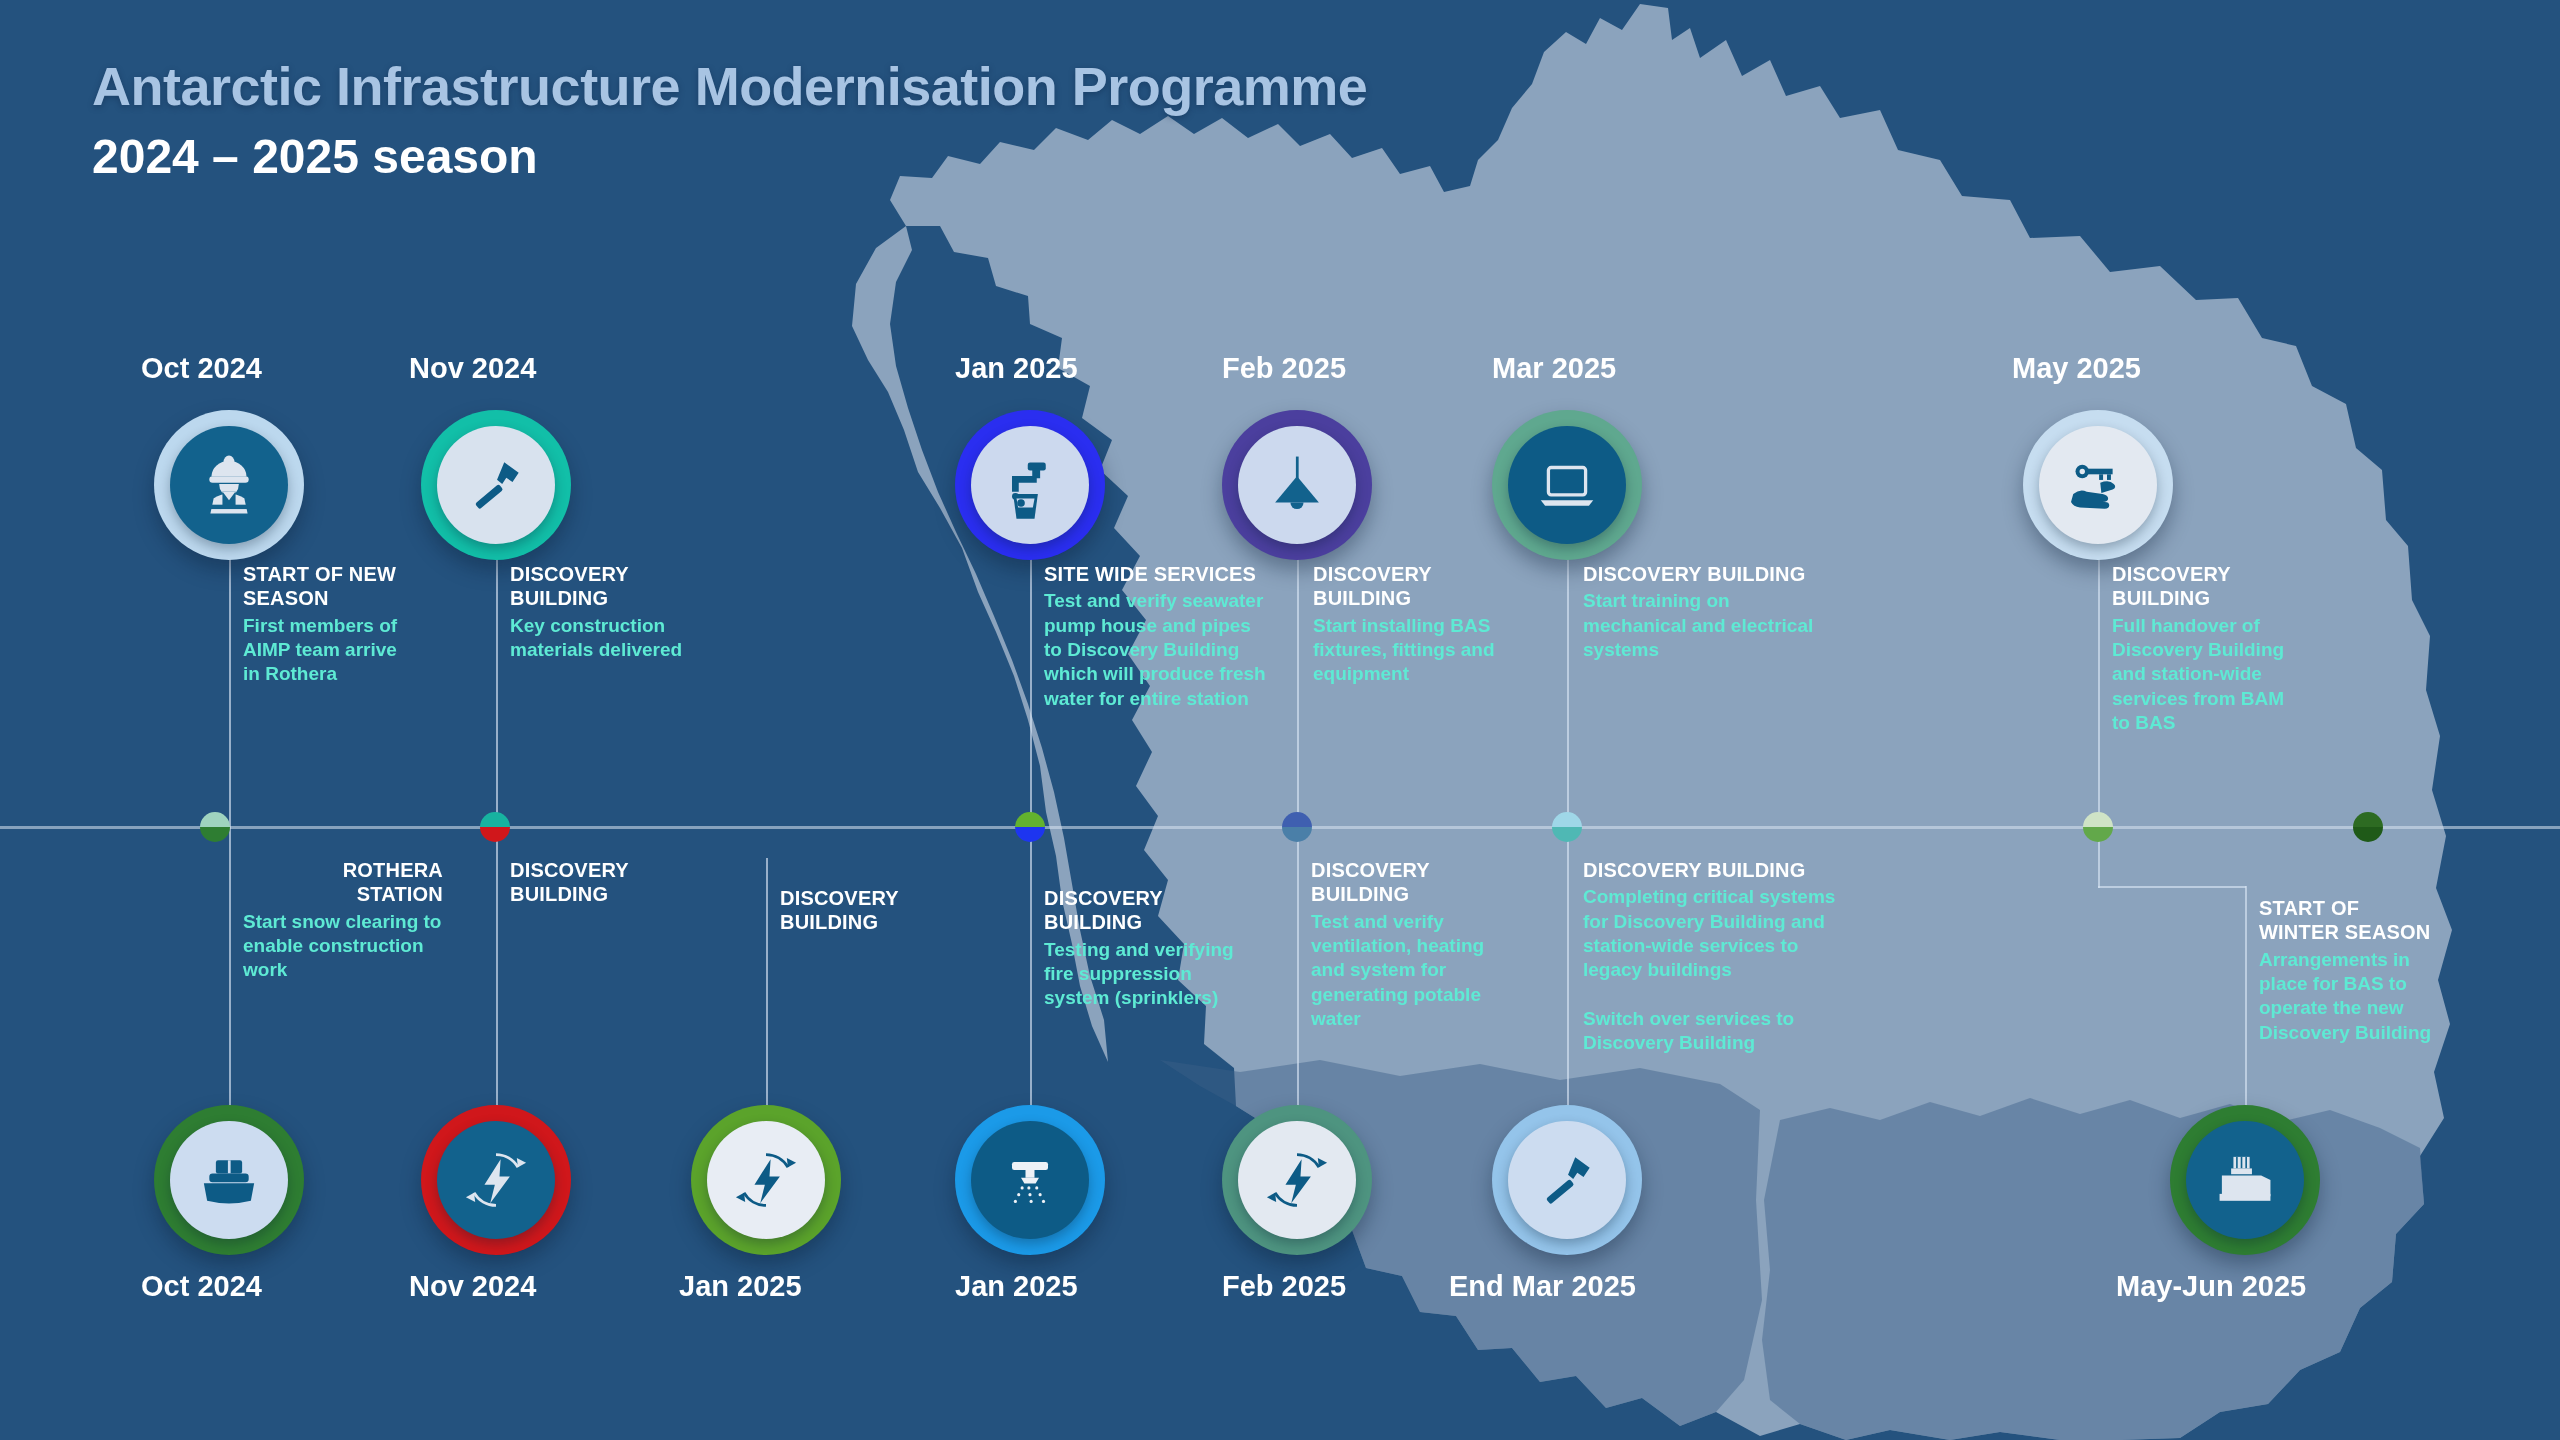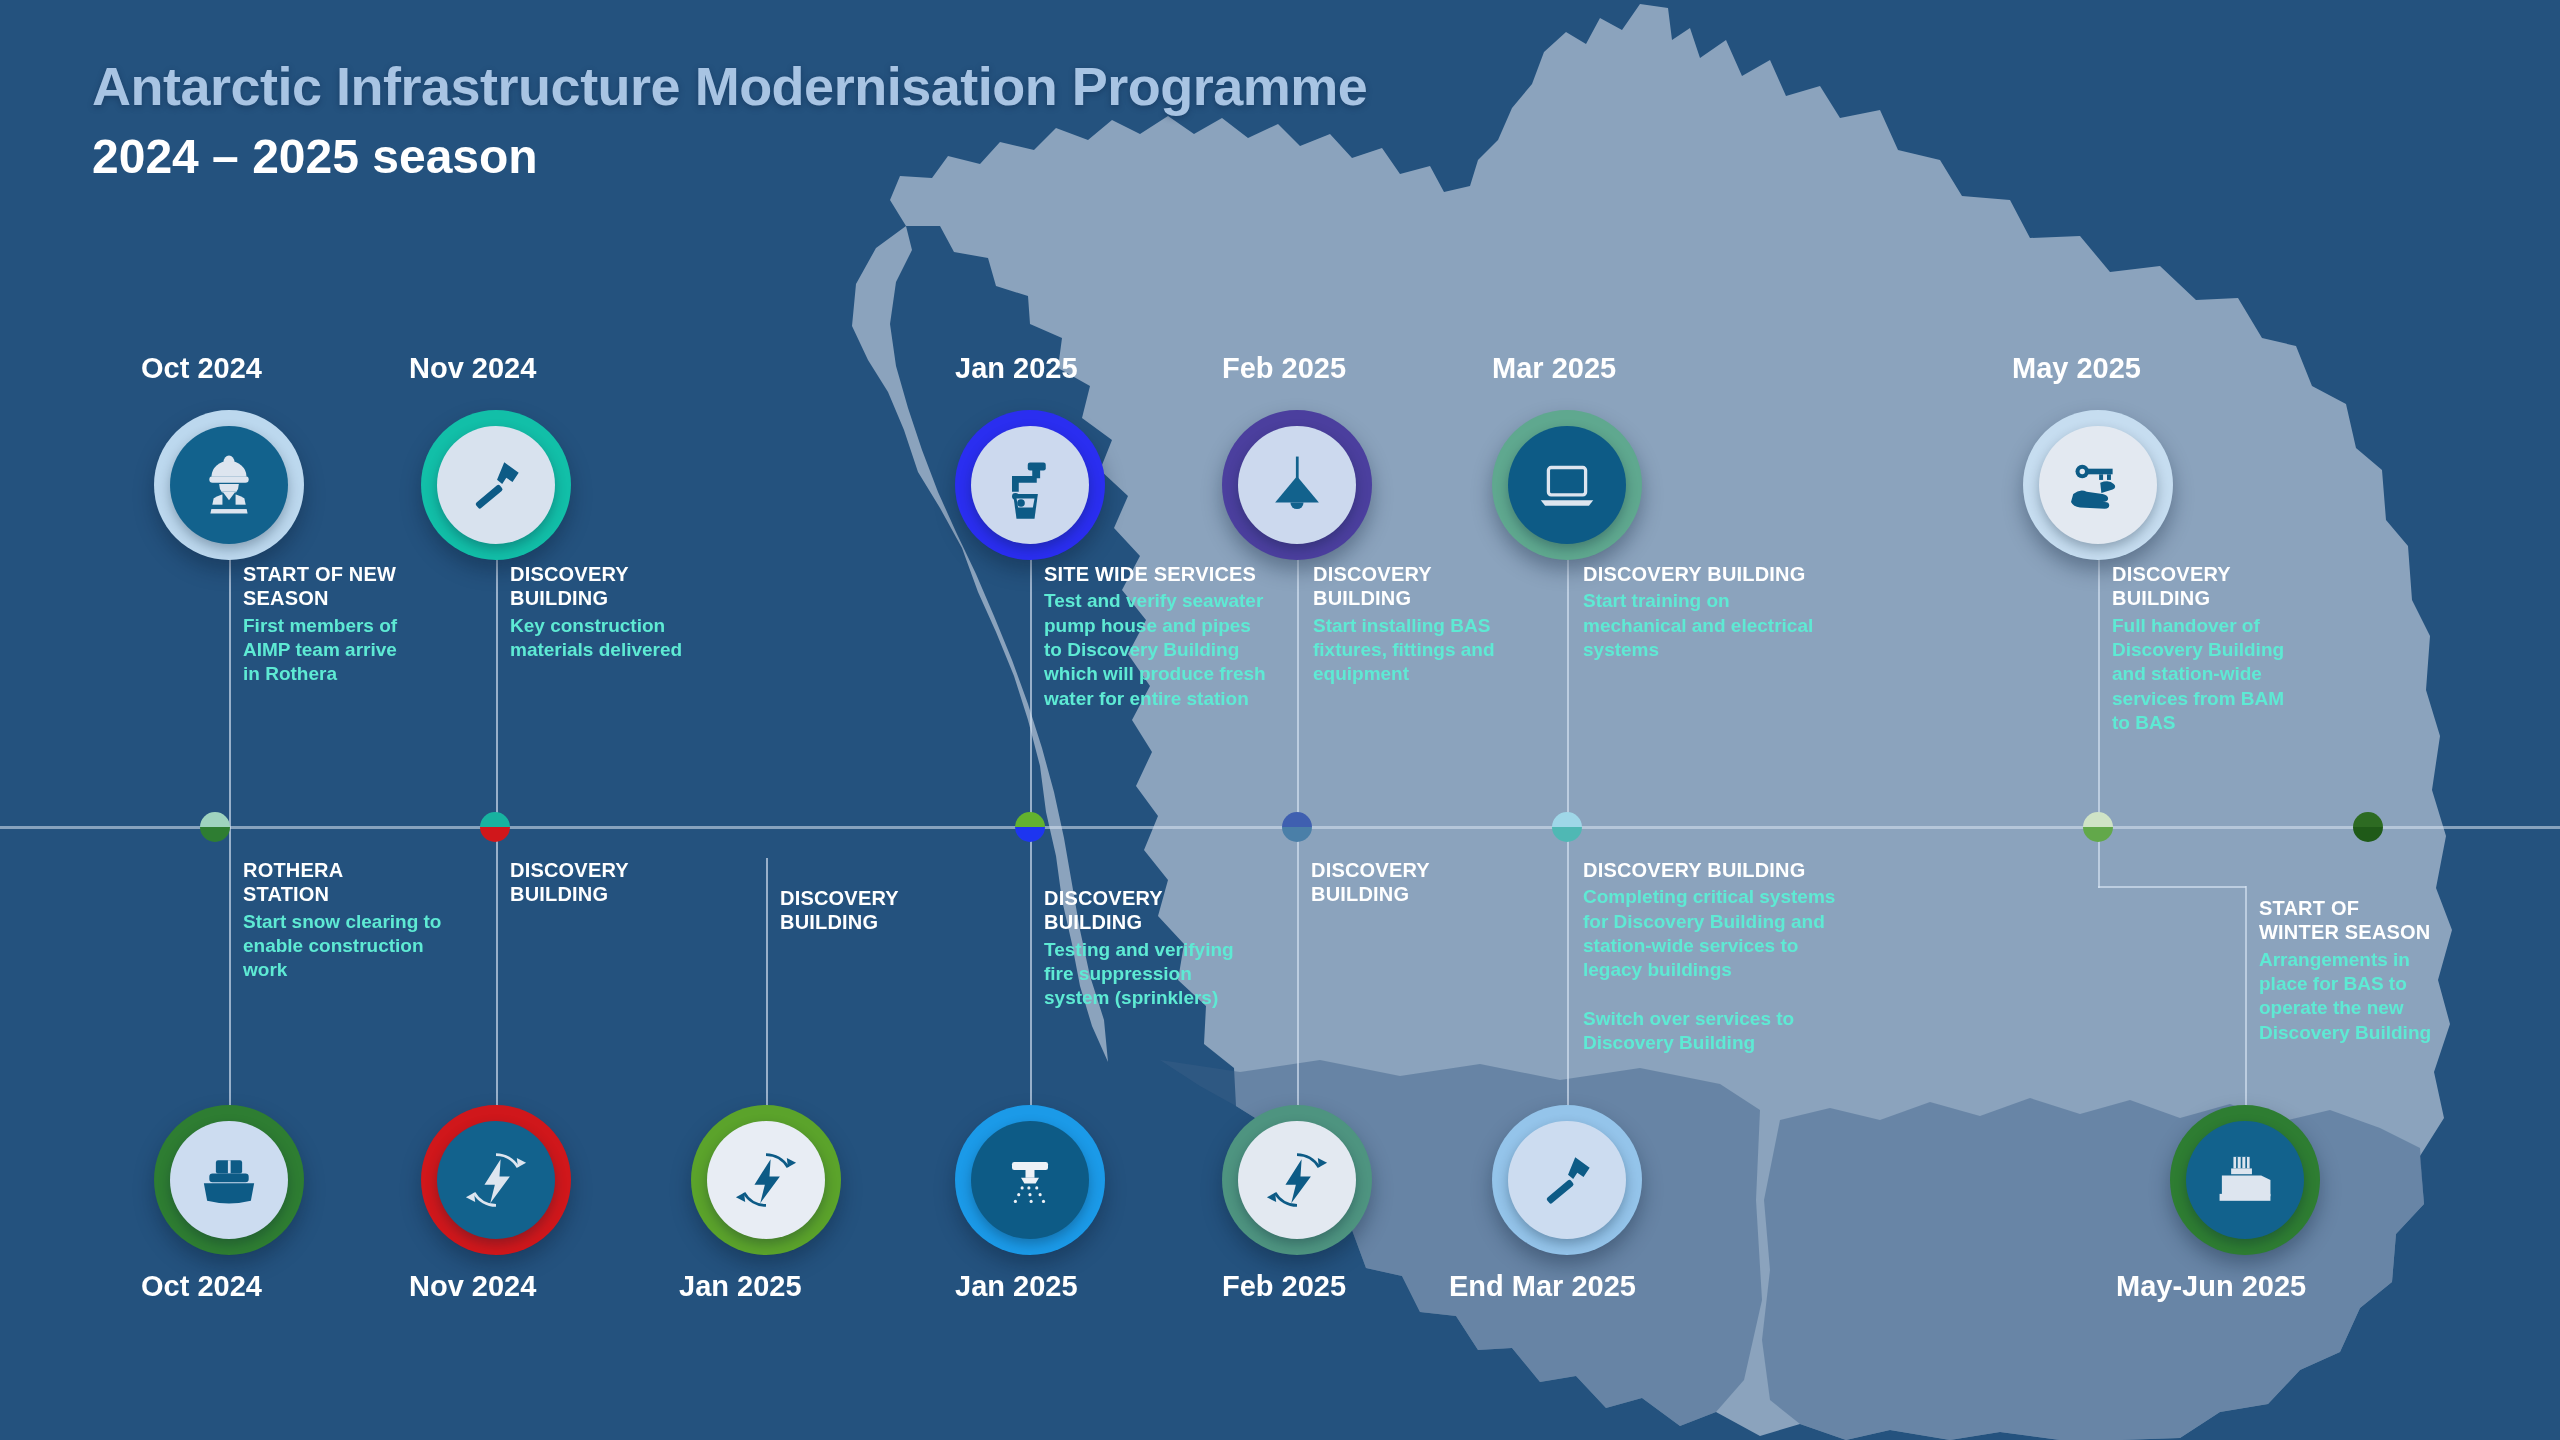--- a/index.html
+++ b/index.html
@@ -247,21 +247,21 @@
 BUILDING</div>
     <div class="tb-body">Full handover of
 Discovery Building
 and station-wide
 services from BAM
 to BAS</div>
   </div>
 
   <div class="stem" style="left:229px;top:828px;height:290px;"></div>
   <div class="textblock" style="left:243px;top:858px;width:200px;">
-    <div class="tb-title" style="white-space: pre-line;">ROTHERA
+    <div class="tb-title" style="white-space: pre-line; text-align: right;">ROTHERA
 STATION</div>
     <div class="tb-body">Start snow clearing to
 enable construction
 work</div>
   </div>
   <div class="bubble" style="left:154px;top:1105px;width:150px;height:150px;background:#2e7d32;">
     <div class="inner" style="width:118px;height:118px;background:#ccdcf0;">
       <svg width="70" height="70" viewBox="0 0 64 64">
         <rect x="20" y="14" width="24" height="12" rx="2" fill="#0d5b86"></rect>
         <rect x="31" y="14" width="2.5" height="12" fill="#ccdcf0"></rect>
@@ -335,20 +335,25 @@
         </g>
       </svg>
     </div>
   </div>
   <div class="botlabel" style="left:955px;top:1270px;">Jan 2025</div>
 
   <div class="stem" style="left:1297px;top:828px;height:290px;"></div>
   <div class="textblock" style="left:1311px;top:858px;width:205px;">
     <div class="tb-title" style="white-space: pre-line;">DISCOVERY
 BUILDING</div>
+    <div class="tb-body">Test and verify
+ventilation, heating
+and system for
+generating potable
+water</div>
   </div>
   <div class="bubble" style="left:1222px;top:1105px;width:150px;height:150px;background:#4e9480;">
     <div class="inner" style="width:118px;height:118px;background:#e3e9f1;">
       <svg width="74" height="74" viewBox="0 0 64 64">
         <path d="M32 10 a22 22 0 0 1 19 11" fill="none" stroke="#0d5b86" stroke-width="2.4"></path>
         <path d="M32 54 a22 22 0 0 1 -19 -11" fill="none" stroke="#0d5b86" stroke-width="2.4"></path>
         <path d="M51 21 l-1 -8 l8 4 z" fill="#0d5b86"></path>
         <path d="M13 43 l1 8 l-8 -4 z" fill="#0d5b86"></path>
         <path d="M36 14 L22 36 h9 l-4 16 L44 29 h-9 z" fill="#0d5b86"></path>
       </svg>

